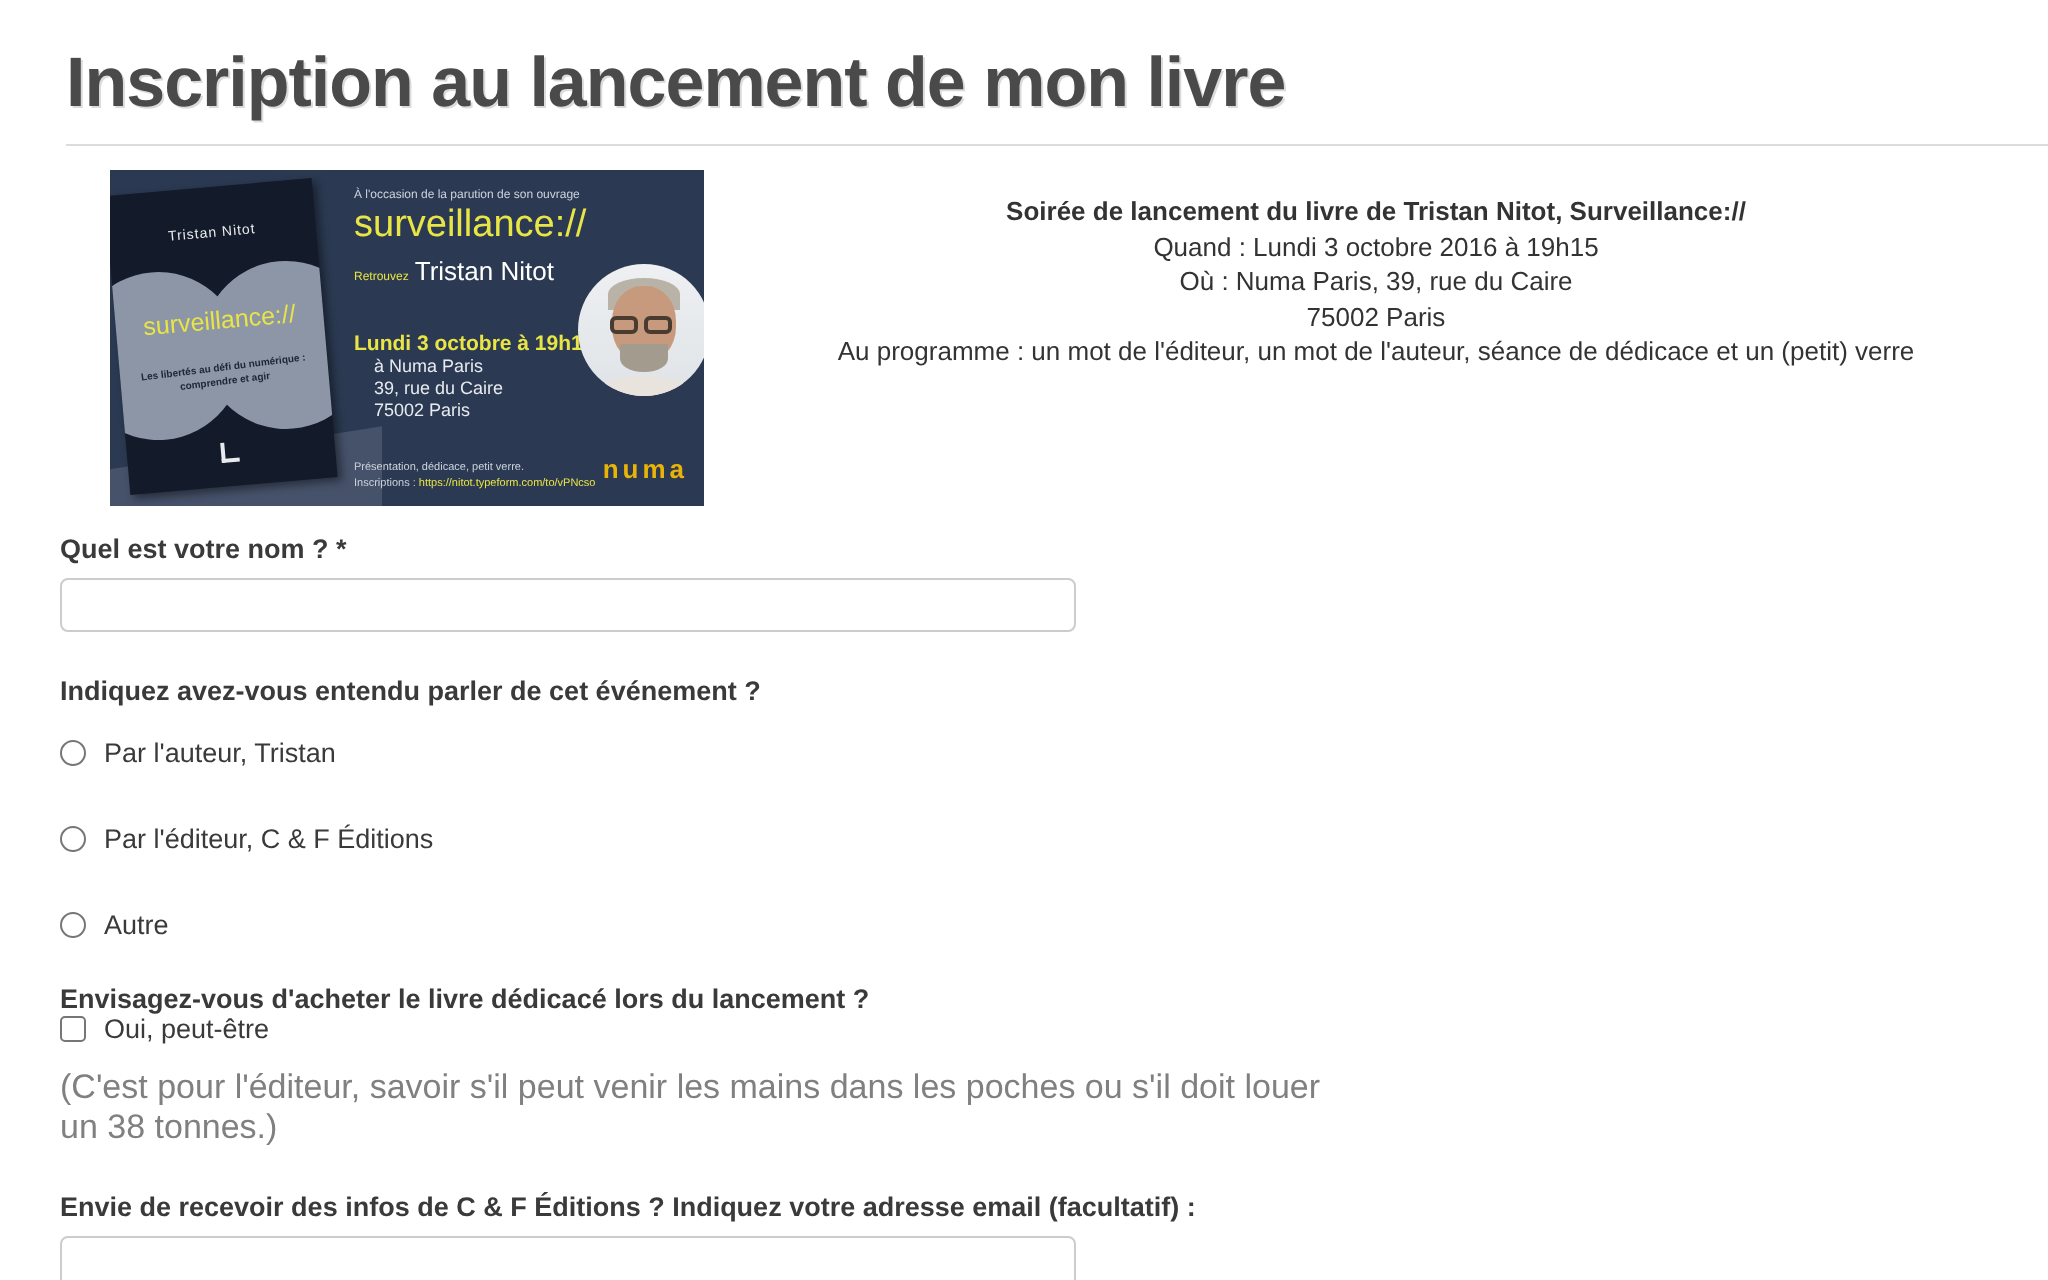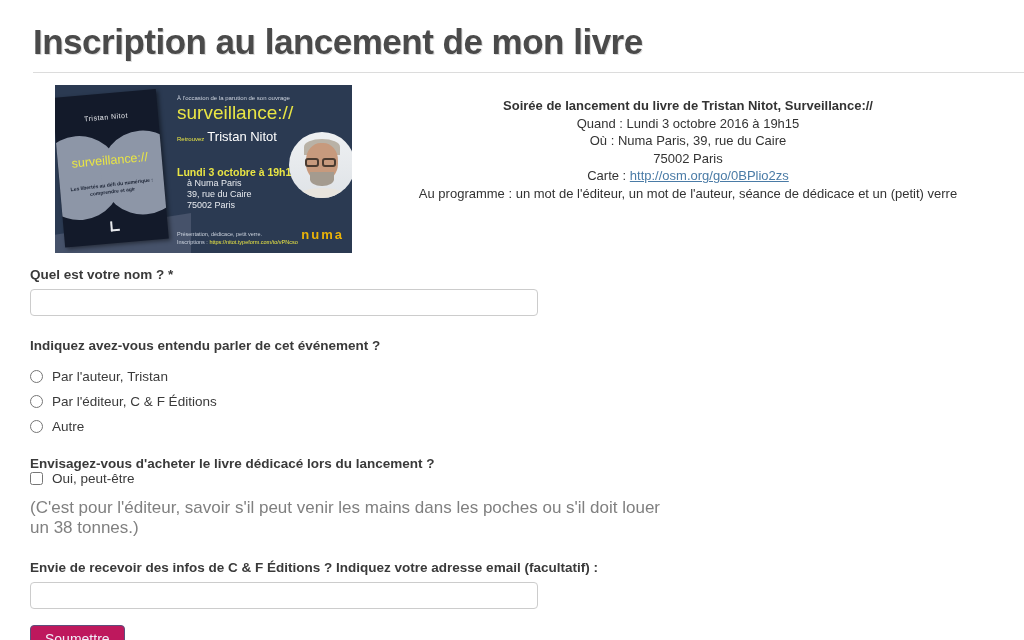--- a/index.html
+++ b/index.html
@@ -91,21 +91,21 @@
   .field-label { font-size: 13.5px; font-weight: bold; color: #3a3a3a; }
   .text-input {
     display: block; width: 508px; height: 27px; margin-top: 7px;
     border: 1px solid #ccc; border-radius: 4px; background: #fff;
     font-family: "Liberation Sans", sans-serif; font-size: 13px; padding: 0 8px; color: #333;
   }
   .gap-lg { margin-top: 22px; }
   .option-row { display: flex; align-items: center; font-size: 13.5px; color: #3a3a3a; }
   .option-row input { margin-right: 9px; width: 13px; height: 13px; }
   .radios { margin-top: 16px; }
-  .radio-row + .radio-row { margin-top: 10px; }
+  .radio-row + .radio-row { margin-top: 28px; }
   .field-note { margin-top: 12px; font-size: 17px; color: #808080; }
   .submit-button {
     margin-top: 16px; background: #be185d; color: #f2eef8;
     border: 1px solid #5d4f7c; border-radius: 4px;
     font-family: Liberation Sans, sans-serif; font-size: 14px;
     padding: 5px 14px; cursor: pointer;
   }
   .footer-note { margin-top: 3px; font-size: 13px; color: #555; }
 </style>
 </head>
@@ -161,23 +161,20 @@
       <div class="photo-beard"></div>
       <div class="photo-shoulders"></div>
     </div>
   </div>
 
   <div class="event-info">
     <div class="event-heading">Soirée de lancement du livre de Tristan Nitot, Surveillance://</div>
     <div>Quand : Lundi 3 octobre 2016 à 19h15</div>
     <div>Où : Numa Paris, 39, rue du Caire</div>
     <div>75002 Paris</div>
-    <div>
-      <span>Carte : </span><a class="event-link" href="#">http://osm.org/go/0BPlio2zs</a>
-    </div>
     <div>Au programme : un mot de l'éditeur, un mot de l'auteur, séance de dédicace et un (petit) verre</div>
   </div>
 </div>
 
 <div class="form-area">
 
   <div class="field-label">Quel est votre nom ? *</div>
   <input type="text" class="text-input" style="">
 
   <div class="field-label gap-lg">Indiquez avez-vous entendu parler de cet événement ?</div>

